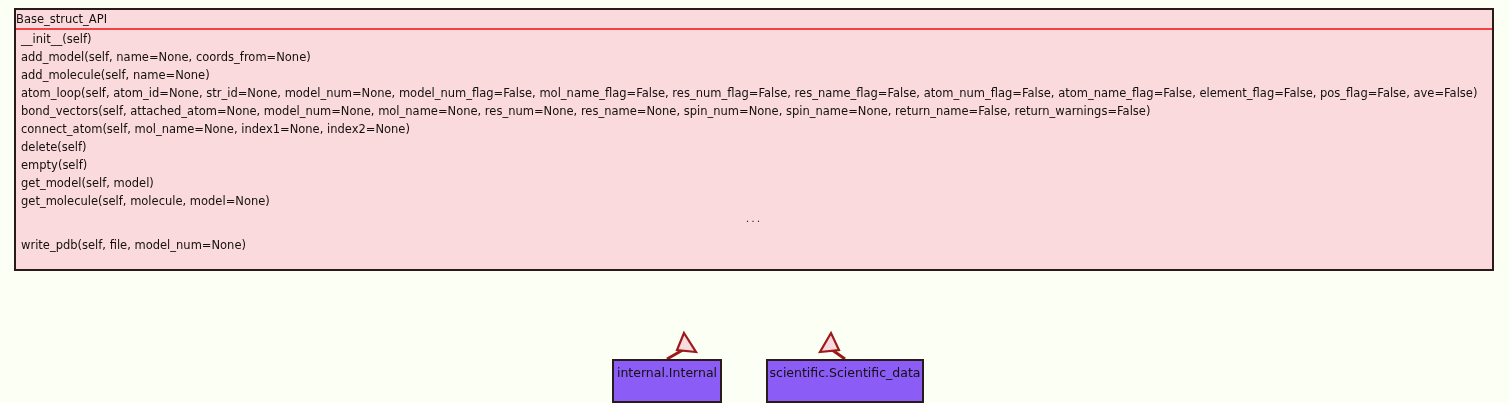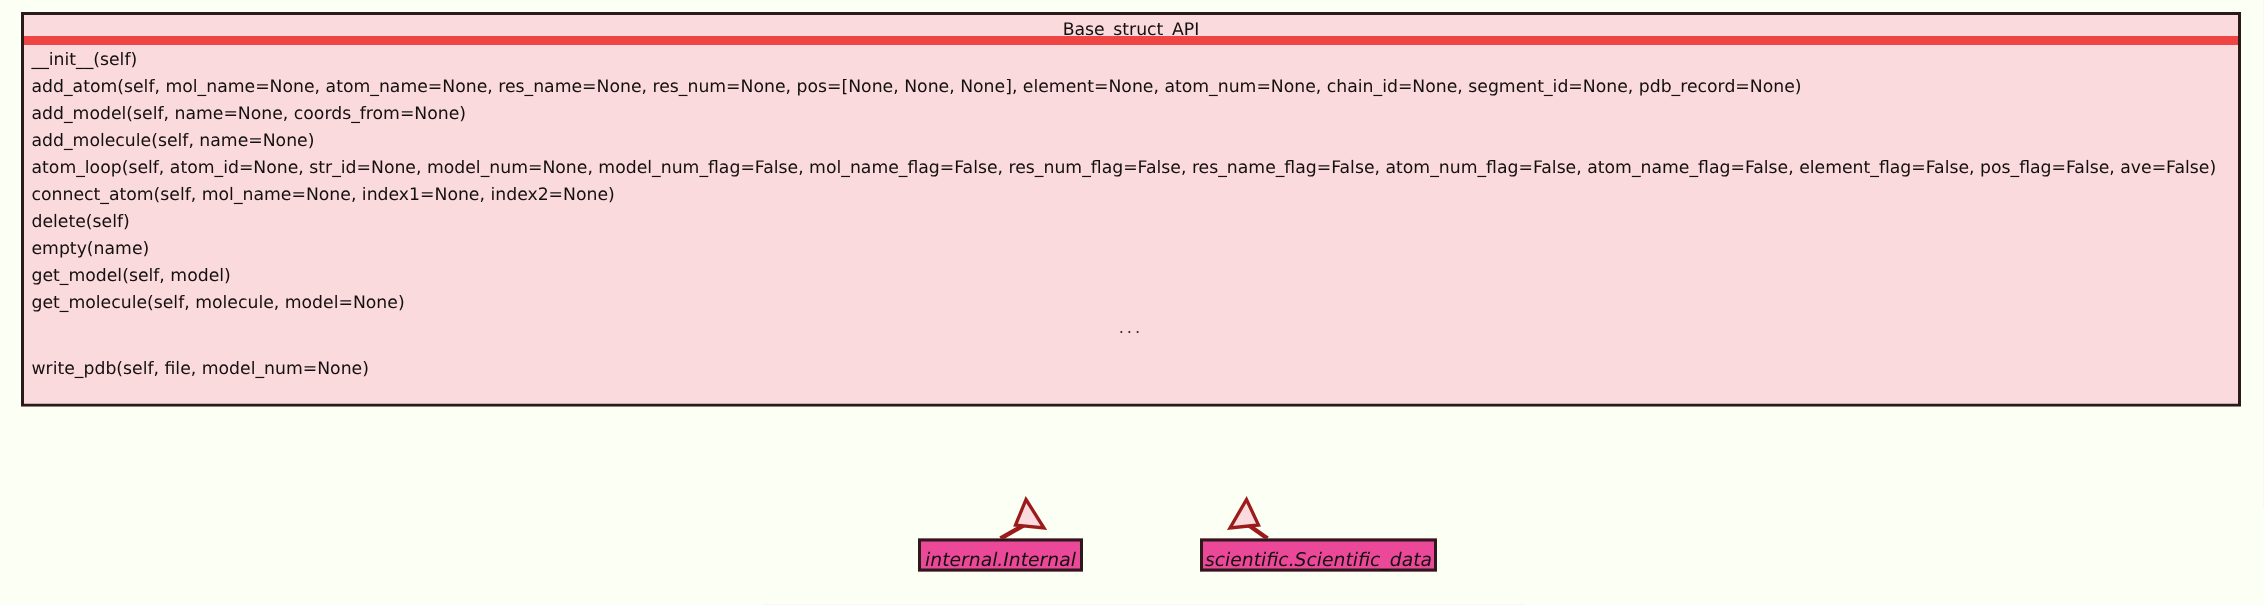--- a/index.html
+++ b/index.html
@@ -23,24 +23,23 @@
     width: 1480px;
     box-sizing: border-box;
     border: 2px solid #2b1a1a;
     background: #fadadd;
   }
 
   .uml-title-band {
     box-sizing: border-box;
     height: 20px;
     line-height: 18px;
-    text-align: center;
     font-size: 11.5px;
     color: #14100f;
-    border-bottom: 6px solid #ef4444;
+    border-bottom: 2px solid #ef4444;
     background: #fadadd;
     white-space: nowrap;
     overflow: hidden;
   }
 
   .uml-attrs {
     box-sizing: border-box;
     border-bottom: 2px solid #2b1a1a;
     background: #fadadd;
     padding: 0;
@@ -73,39 +72,37 @@
 
   .uml-row.spacer {
     height: 8px;
   }
 
   
   .subclass {
     position: absolute;
     box-sizing: border-box;
     border: 2px solid #2b1a1a;
-    background: #ec4899;
-    height: 22px;
+    background: #8b5cf6;
+    height: 44px;
     line-height: 24px;
     text-align: center;
     font-size: 12.5px;
     color: #14100f;
     white-space: nowrap;
-    font-style: italic;
   }
   .subclass-internal {
     left: 612px;
     top: 359px;
     width: 110px;
   }
   .subclass-scientific {
     left: 766px;
     top: 359px;
     width: 158px;
-    margin-left: 34px;
   }
 
   
   .connectors {
     position: absolute;
     left: 0;
     top: 0;
     width: 1509px;
     height: 403px;
     pointer-events: none;
@@ -114,27 +111,27 @@
 </head>
 <body>
 
 <div class="uml-class">
 
   <div class="uml-title-band">Base_struct_API</div>
 
 
   <div class="uml-ops">
     <div class="uml-row">__init__(self)</div>
-    <div class="uml-row">add_atom(self, mol_name=None, atom_name=None, res_name=None, res_num=None, pos=[None, None, None], element=None, atom_num=None, chain_id=None, segment_id=None, pdb_record=None)</div>
     <div class="uml-row">add_model(self, name=None, coords_from=None)</div>
     <div class="uml-row">add_molecule(self, name=None)</div>
     <div class="uml-row">atom_loop(self, atom_id=None, str_id=None, model_num=None, model_num_flag=False, mol_name_flag=False, res_num_flag=False, res_name_flag=False, atom_num_flag=False, atom_name_flag=False, element_flag=False, pos_flag=False, ave=False)</div>
+    <div class="uml-row">bond_vectors(self, attached_atom=None, model_num=None, mol_name=None, res_num=None, res_name=None, spin_num=None, spin_name=None, return_name=False, return_warnings=False)</div>
     <div class="uml-row">connect_atom(self, mol_name=None, index1=None, index2=None)</div>
     <div class="uml-row">delete(self)</div>
-    <div class="uml-row">empty(name)</div>
+    <div class="uml-row">empty(self)</div>
     <div class="uml-row">get_model(self, model)</div>
     <div class="uml-row">get_molecule(self, molecule, model=None)</div>
     <div class="uml-row ellipsis">...</div>
     <div class="uml-row spacer"></div>
     <div class="uml-row">write_pdb(self, file, model_num=None)</div>
   </div>
 </div>
 
 <svg class="connectors" viewBox="0 0 1509 403" width="1509" height="403">
 

